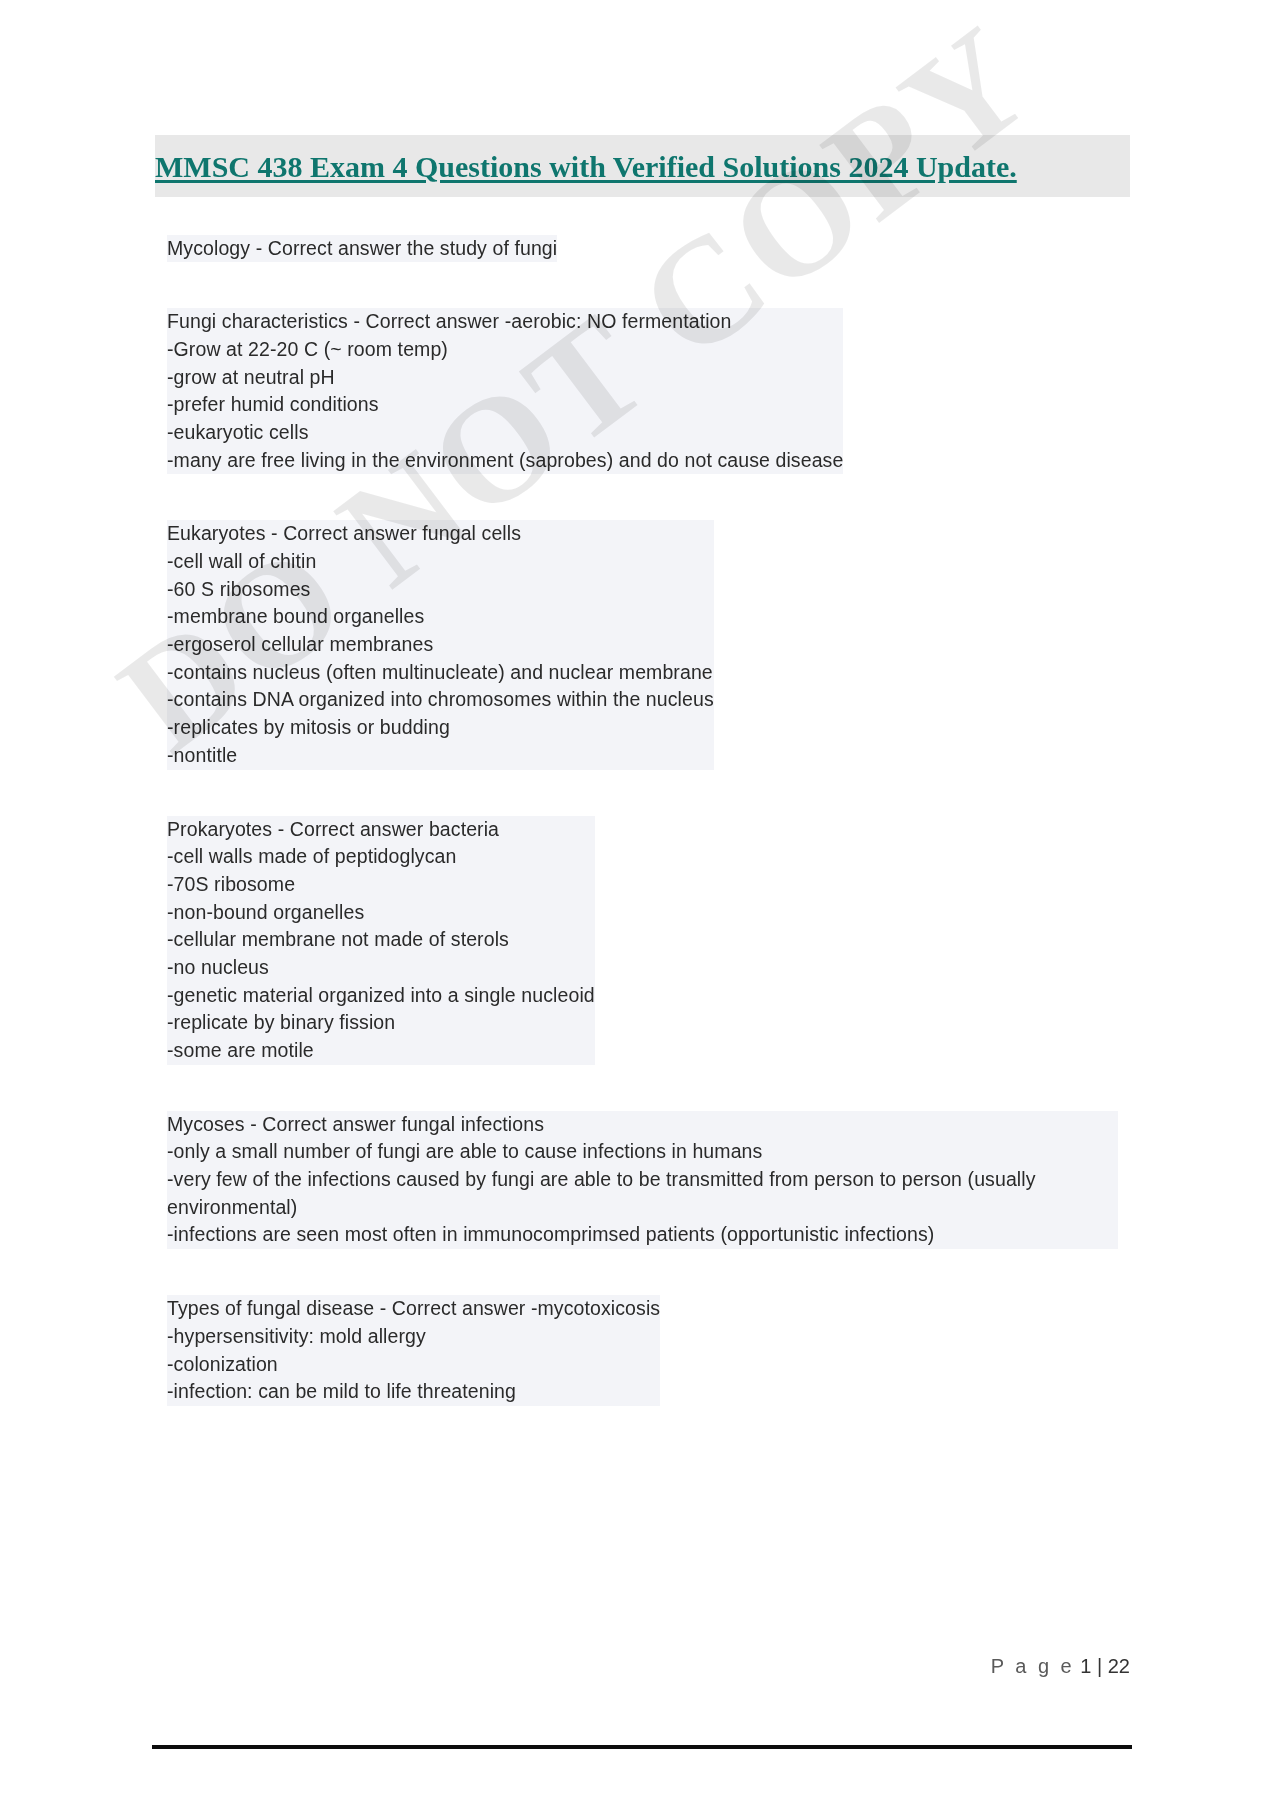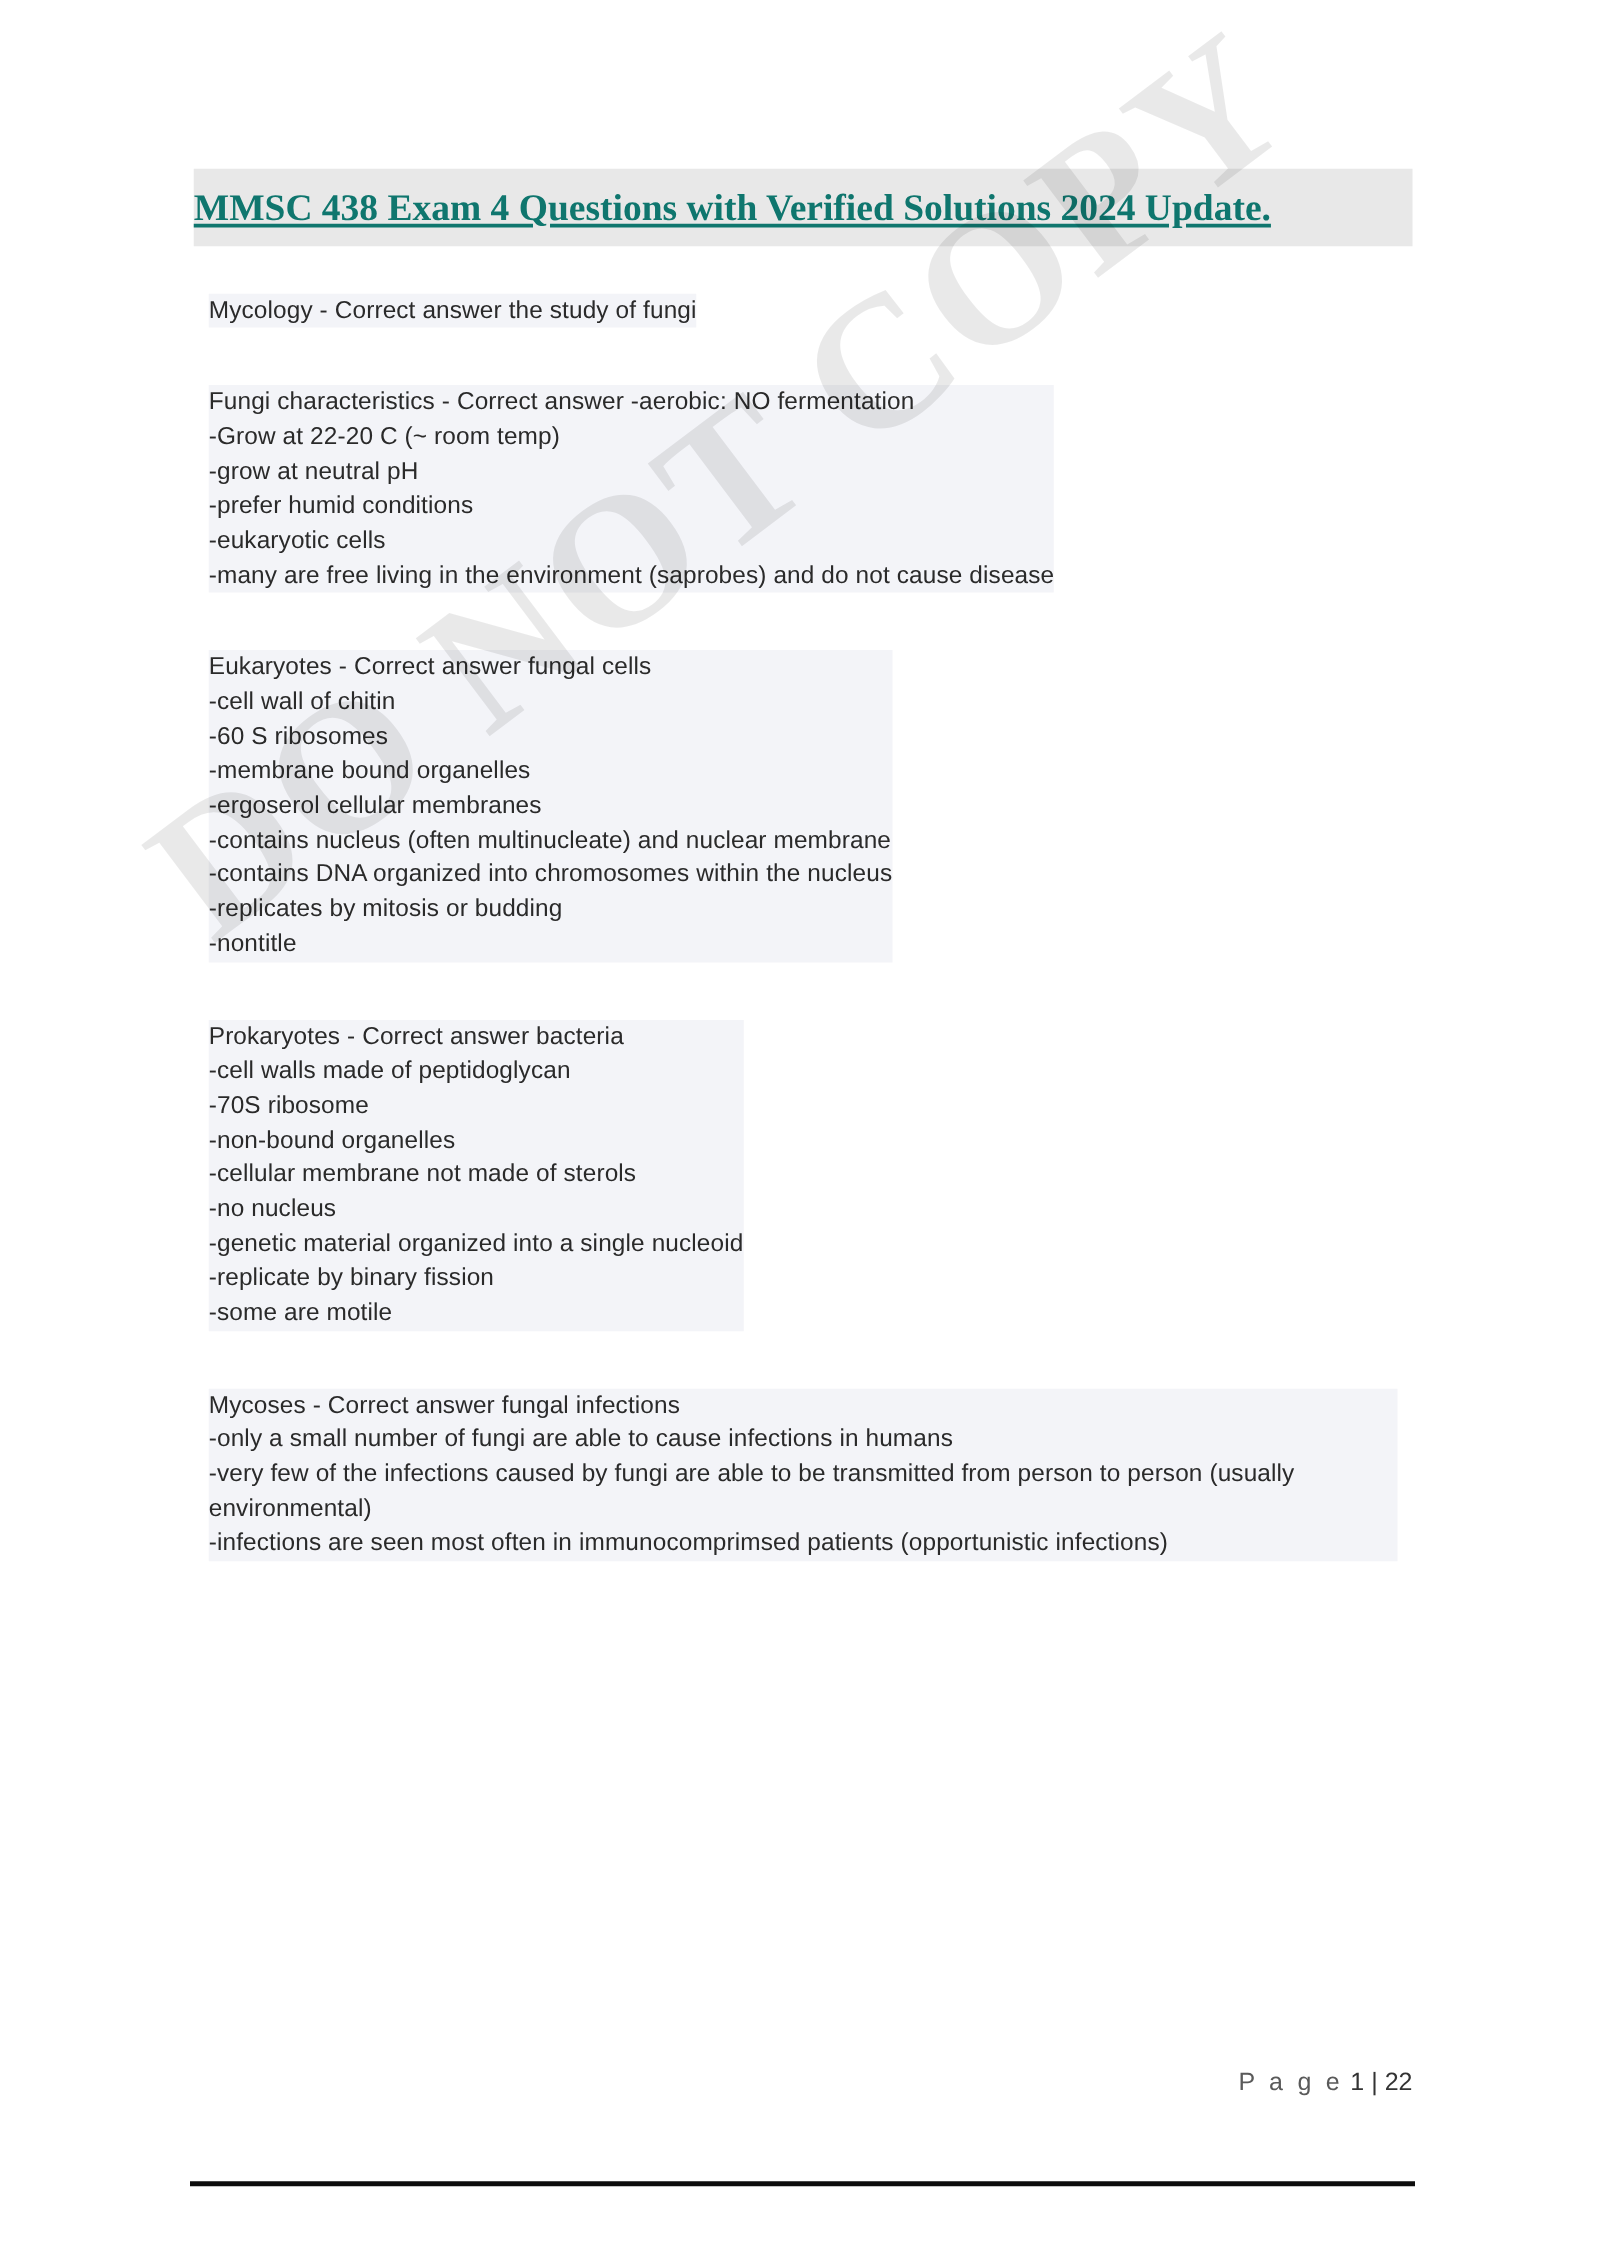--- a/index.html
+++ b/index.html
@@ -151,20 +151,26 @@
     </div>
 
 
     <div class="body-block">
       <p>Mycoses - Correct answer fungal infections
 -only a small number of fungi are able to cause infections in humans
 -very few of the infections caused by fungi are able to be transmitted from person to person (usually environmental)
 -infections are seen most often in immunocomprimsed patients (opportunistic infections)</p>
     </div>
 
+    <div class="body-block">
+      <p>Types of fungal disease - Correct answer -mycotoxicosis
+-hypersensitivity: mold allergy
+-colonization
+-infection: can be mild to life threatening</p>
+    </div>
 
   </div>
 
   <div class="footer">
     <span class="pg">P a g e</span>
     <span class="num">1</span>
     <span class="num">|</span>
     <span class="num">22</span>
   </div>
 

